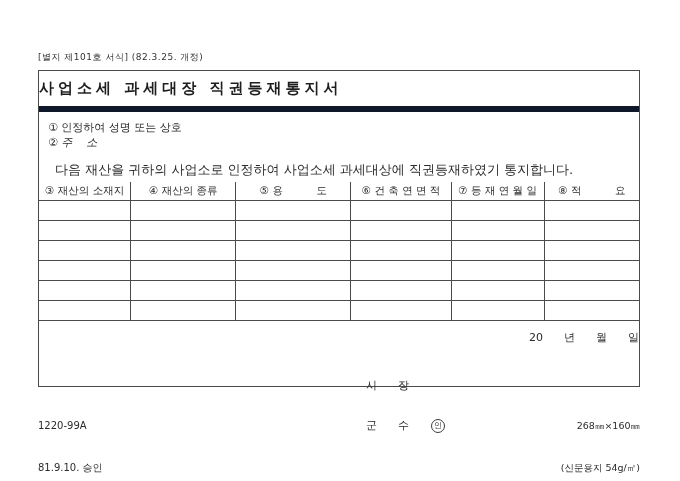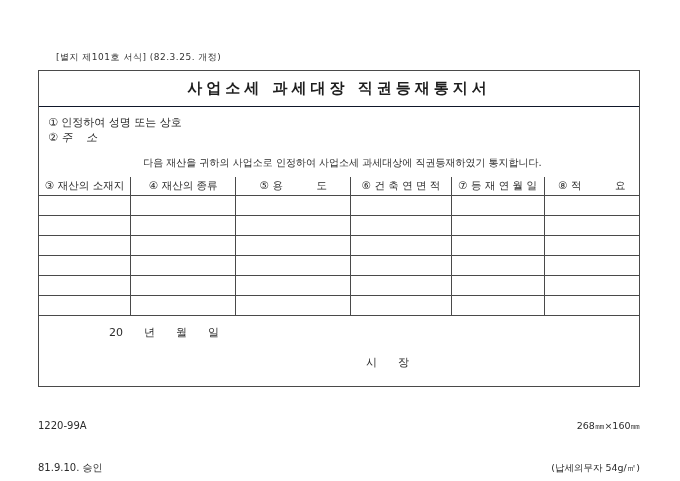--- a/index.html
+++ b/index.html
@@ -16,61 +16,58 @@
     overflow: hidden;
   }
   .form-ref {
     position: absolute;
     left: 38px;
     top: 51px;
     font-size: 9px;
     letter-spacing: 0.5px;
     color: #333;
     white-space: pre;
-    margin-left: 18px;
   }
   .box {
     position: absolute;
     left: 38px;
     top: 70px;
     width: 600px;
     height: 315px;
     border: 1px solid #4a4a4a;
     box-sizing: content-box;
     background: #fff;
   }
   .title-row {
     height: 35px;
-    border-bottom: 1px solid #0f172a;
+    border-bottom: 6px solid #0f172a;
     display: flex;
     align-items: center;
-    justify-content: center;
   }
   .title {
     margin: 0;
     font-size: 15px;
     font-weight: bold;
     letter-spacing: 4px;
     color: #1e1e1e;
     white-space: pre;
   }
   .info {
     height: 70px;
     box-sizing: border-box;
     padding: 8px 9px 0 9px;
     font-size: 11px;
   }
   .field { white-space: pre; }
   .field + .field { margin-top: 0; font-style: italic; }
   .notice {
     margin: 11px 0 0 0;
     padding-left: 7px;
-    font-size: 10px;
-    white-space: pre;
-    text-align: center;
+    font-size: 13px;
+    white-space: pre;
   }
   table.grid {
     width: 100%;
     border-collapse: collapse;
     table-layout: fixed;
   }
   table.grid th, table.grid td {
     border: 1px solid #4a4a4a;
     padding: 0;
   }
@@ -85,29 +82,29 @@
   table.grid td { height: 19px; }
   table.grid tr > *:first-child { border-left: none; }
   table.grid tr > *:last-child { border-right: none; }
   table.grid thead th { border-top: none; margin-left: 32px; }
   .sig {
     position: relative;
     height: 70px;
     font-size: 11px;
   }
   .date-line {
-    text-align: left;
+    text-align: right;
     padding-top: 9px;
     padding-left: 70px;
     white-space: pre;
   }
   .officials {
     position: absolute;
     left: 292px;
-    top: 26px;
+    top: 44px;
     line-height: 13.5px;
   }
   .official { white-space: pre; }
   .seal {
     display: inline-flex;
     align-items: center;
     justify-content: center;
     width: 12px;
     height: 12px;
     margin-left: 22px;
@@ -219,29 +216,32 @@
           </tr>
         </tbody>
     </table>
 
     <div class="sig">
       <div class="date-line">20      년      월      일</div>
       <div class="officials">
         <div class="official">
           <span>시      장</span>
         </div>
+        <div class="official">
+          <span>군      수</span><span class="seal">인</span>
+        </div>
       </div>
     </div>
 
   </div>
 
   <div class="footer">
     <div class="footer-left">
       <div>1220-99A</div>
       <div>81.9.10. 승인</div>
     </div>
     <div class="footer-right">
       <div>268㎜×160㎜</div>
-      <div>(납세의무자 54g/㎡)</div>
+      <div>(신문용지 54g/㎡)</div>
     </div>
   </div>
 
 </div>
 
 </body></html>

